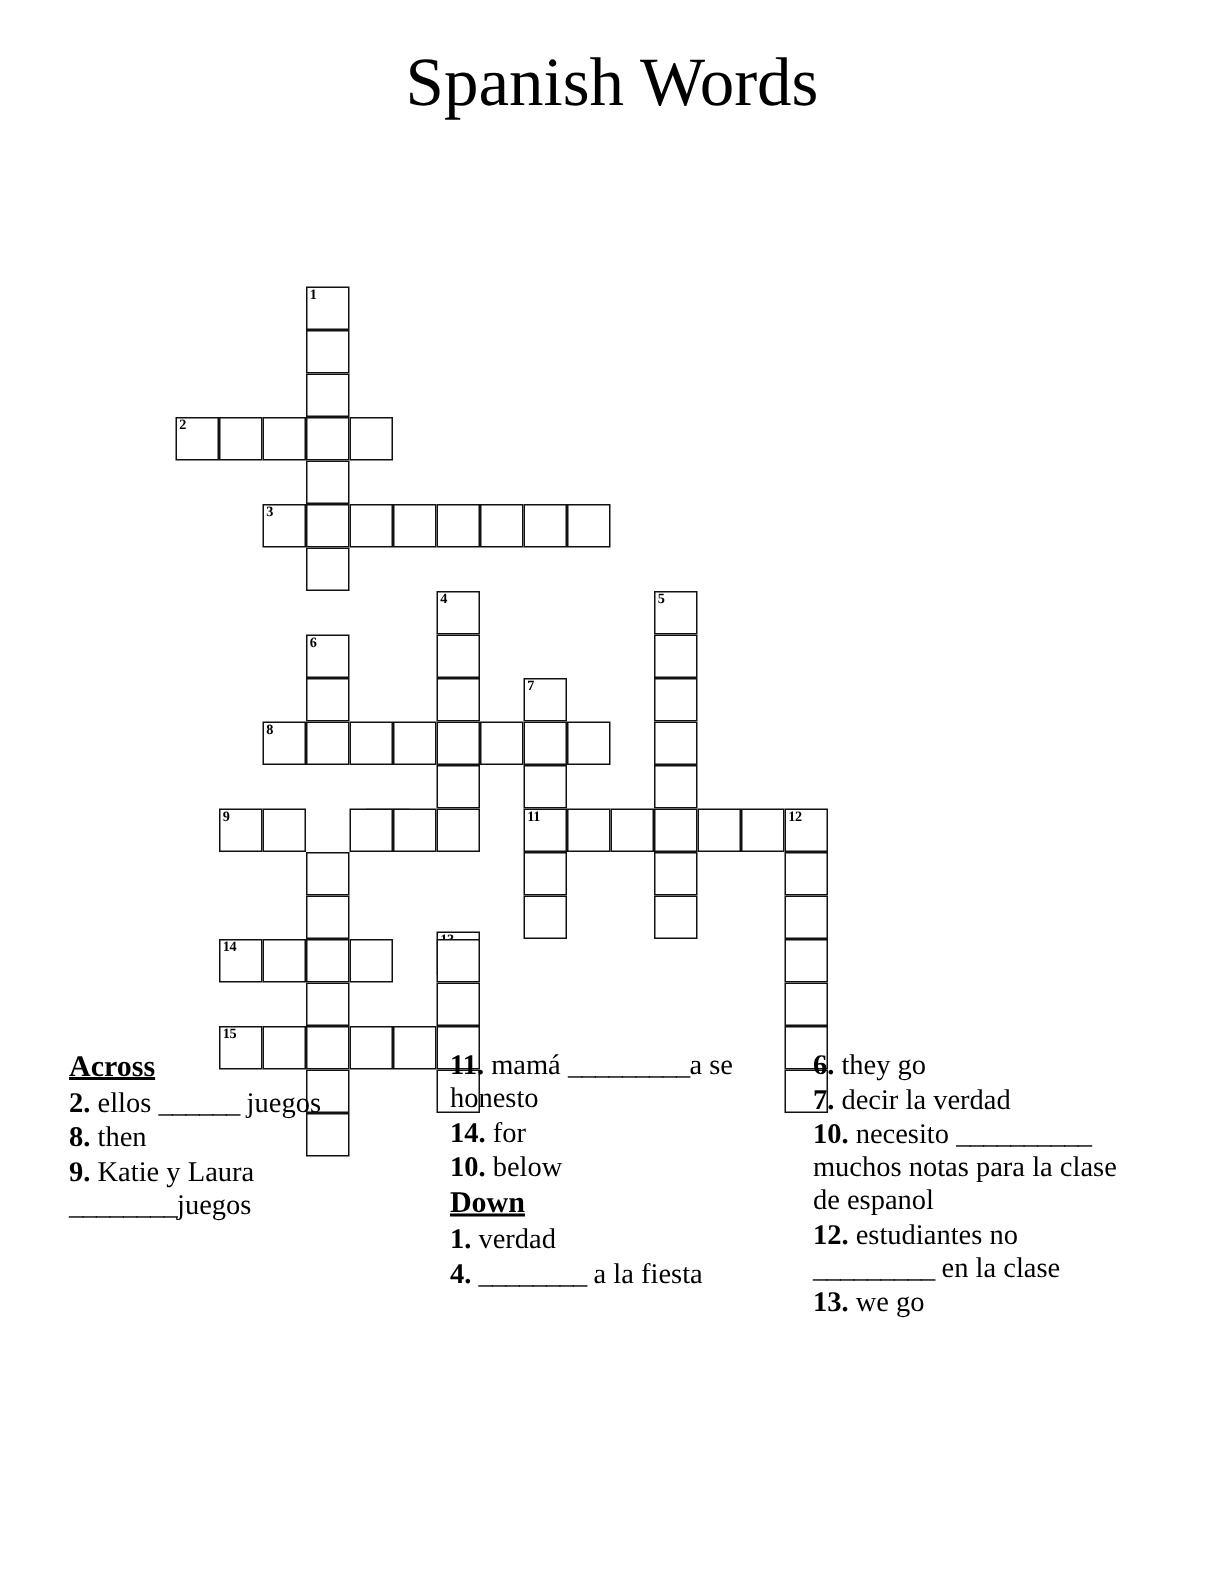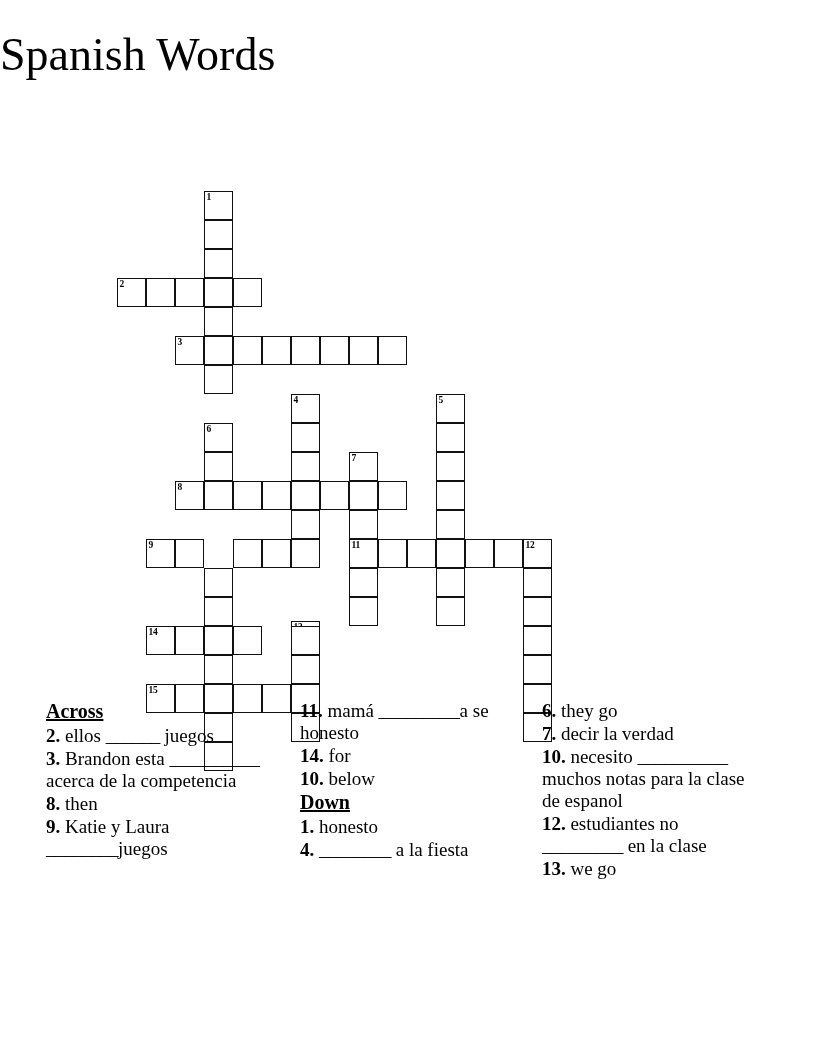--- a/index.html
+++ b/index.html
@@ -11,20 +11,21 @@
     width: 816px;
     height: 1056px;
     font-family: "Liberation Serif", "DejaVu Serif", serif;
     color: #000000;
     position: relative;
     overflow: hidden;
   }
 
   
   .title {
+    text-align: center;
     font-size: 46px;
     font-weight: normal;
     font-family: "Liberation Serif", "DejaVu Serif", serif;
     margin: 0;
     padding-top: 30px;
     letter-spacing: 0px;
     line-height: 1.1;
   }
 
   
@@ -213,30 +214,29 @@
     <div class="cell" style="left: 204px; top: 632px;"></div>
     <div class="cell" style="left: 291px; top: 632px;"></div>
     <div class="cell" style="left: 523px; top: 632px;"></div>
     <div class="cell" style="left: 204px; top: 661px;"></div>
   </div>
 
 <div class="clues">
   <div class="clue-col" id="clue-col-1">
       <span class="section-head">Across</span>
       <span class="clue"><span class="n">2.</span><span> ellos </span><span class="blank">______</span><span> juegos</span></span>
-      <span class="clue"><span class="n">3.</span><span> Brandon esta </span><span class="blank">__________</span><span> acerca de la competencia</span></span>
       <span class="clue"><span class="n">8.</span><span> then</span></span>
       <span class="clue"><span class="n">9.</span><span> Katie y Laura </span><span class="blank">________</span><span>juegos</span></span>
     </div>
   <div class="clue-col" id="clue-col-2">
       <span class="clue"><span class="n">11.</span><span> mamá </span><span class="blank">_________</span><span>a se honesto</span></span>
       <span class="clue"><span class="n">14.</span><span> for</span></span>
       <span class="clue"><span class="n">10.</span><span> below</span></span>
       <span class="section-head">Down</span>
-      <span class="clue"><span class="n">1.</span><span> honesto</span></span>
+      <span class="clue"><span class="n">1.</span><span> verdad</span></span>
       <span class="clue"><span class="n">4.</span><span> </span><span class="blank">________</span><span> a la fiesta</span></span>
     </div>
   <div class="clue-col" id="clue-col-3">
       <span class="clue"><span class="n">6.</span><span> they go</span></span>
       <span class="clue"><span class="n">7.</span><span> decir la verdad</span></span>
       <span class="clue"><span class="n">10.</span><span> necesito </span><span class="blank">__________</span><span> muchos notas para la clase de espanol</span></span>
       <span class="clue"><span class="n">12.</span><span> estudiantes no </span><span class="blank">_________</span><span> en la clase</span></span>
       <span class="clue"><span class="n">13.</span><span> we go</span></span>
     </div>
 </div>

